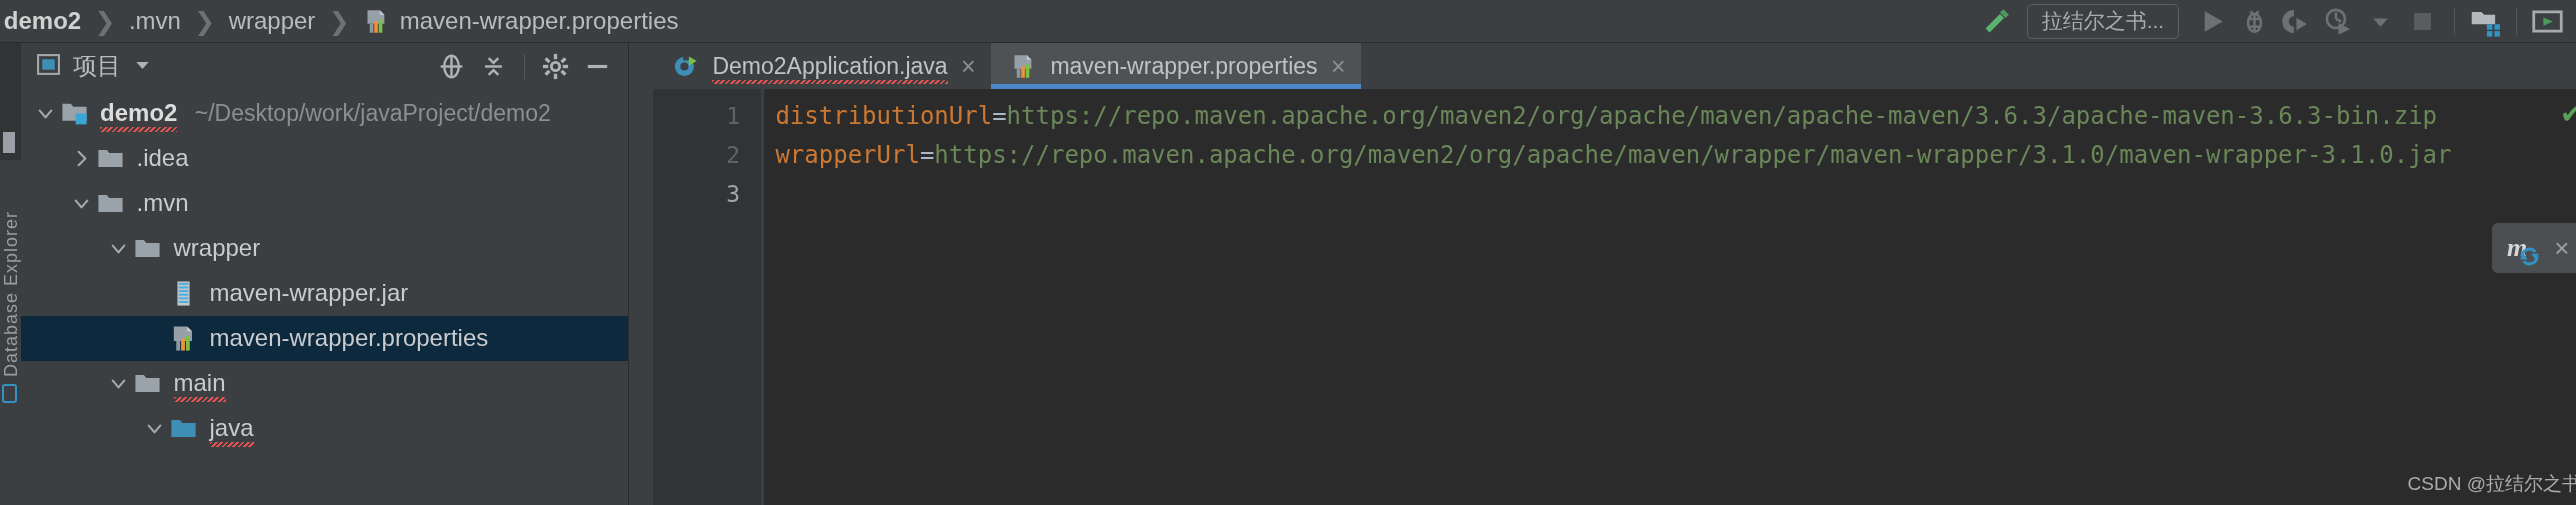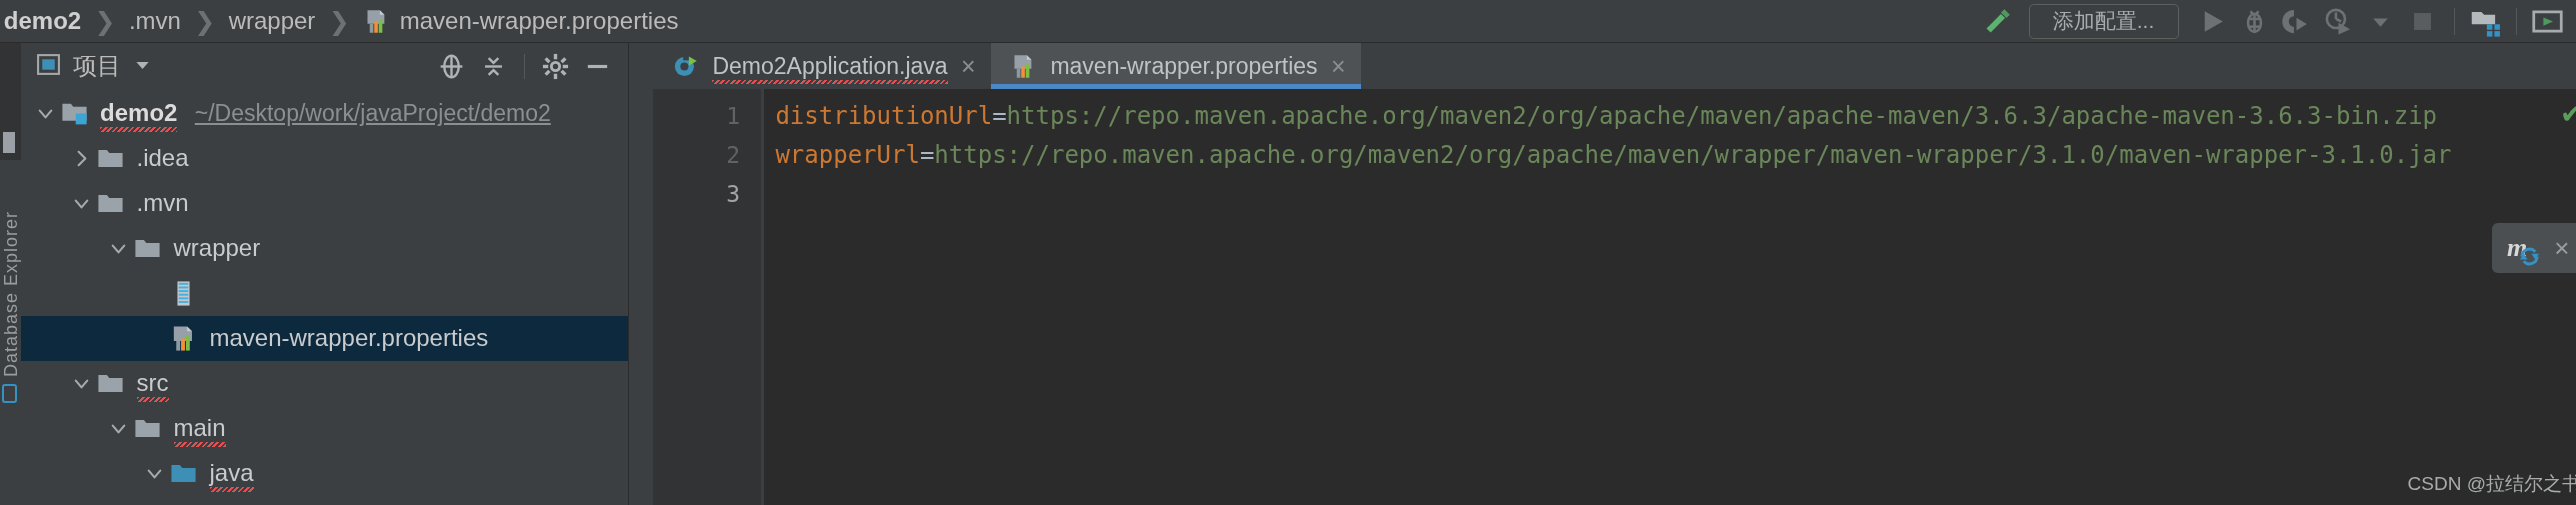--- a/index.html
+++ b/index.html
@@ -89,21 +89,21 @@
     height: 45px; display: flex; align-items: center;
     position: relative; white-space: nowrap;
   }
   .trow.sel { background: #0d293e; }
   .twist {
     width: 29px; display: flex; align-items: center;
     justify-content: center; flex: 0 0 auto;
   }
   .tlabel { color: #c9cbcd; font-size: 24px; position: relative; }
   .tlabel.bold { font-weight: bold; color: #dcdcdc; }
-  .tpath { color: #8c8f91; font-size: 23px; margin-left: 17.3px; text-decoration: underline; }
+  .tpath { color: #8c8f91; font-size: 23px; margin-left: 17.3px; }
   .squig {
     position: absolute; left: 0; bottom: -4.8px; width: 100%; height: 4.8px;
     background-image: repeating-linear-gradient(135deg,
       #e05252 0px, #e05252 1.9px, transparent 1.9px, transparent 3.8px);
   }
   .ticon { flex: 0 0 auto; display: flex; align-items: center; margin-right: 11.5px; }
 
   
   .editor-area {
     position: absolute; left: 653px; top: 43px;
@@ -205,21 +205,21 @@
     <div class="topbar-spacer"></div>
     <div class="run-toolbar">
 
       <div class="tb-icon">
         <svg width="33" height="33" viewBox="0 0 24 24">
           <path d="M17 3 L21 7 L18.5 9.5 L14.5 5.5 Z" fill="#4e9a5e"></path>
           <path d="M14.5 6.5 L17.5 9.5 L7 20 L4 17 Z" fill="#5cb370"></path>
         </svg>
       </div>
 
-      <div class="cfg-btn">添加配置...</div>
+      <div class="cfg-btn">拉结尔之书...</div>
 
       <div class="tb-icon">
         <svg width="31" height="31" viewBox="0 0 24 24">
           <path d="M6 4 L20 12 L6 20 Z" fill="#6e7173"></path>
         </svg>
       </div>
 
       <div class="tb-icon">
         <svg width="31" height="31" viewBox="0 0 24 24">
           <ellipse cx="12" cy="13" rx="5" ry="7" fill="none" stroke="#6e7173" stroke-width="2"></ellipse>
@@ -411,48 +411,36 @@
               <g stroke="#46b0e0" stroke-width="1.6">
                 <line x1="8" y1="4" x2="16" y2="4"></line>
                 <line x1="8" y1="7" x2="16" y2="7"></line>
                 <line x1="8" y1="10" x2="16" y2="10"></line>
                 <line x1="8" y1="13" x2="16" y2="13"></line>
                 <line x1="8" y1="16" x2="16" y2="16"></line>
                 <line x1="8" y1="19" x2="16" y2="19"></line>
               </g>
             </svg>
           </span>
+          <span class="tlabel">maven-wrapper.jar</span>
         </div>
         <div class="trow sel" style="padding-left: 119px;">
           <span class="twist">
             <svg width="23" height="23" viewBox="0 0 24 24"></svg>
           </span>
           <span class="ticon">
             <svg width="29" height="29" viewBox="0 0 24 24">
               <path d="M4 2 L15 2 L19 6 L19 14 L4 14 Z" fill="#97a0a8"></path>
               <path d="M15 2 L19 6 L15 6 Z" fill="#c3cad0"></path>
               <rect x="6" y="14" width="3.2" height="8" fill="#8e989f"></rect>
               <rect x="10" y="12" width="3.2" height="10" fill="#f0903a"></rect>
               <rect x="14" y="10" width="3.2" height="12" fill="#7bc043"></rect>
             </svg>
           </span>
           <span class="tlabel">maven-wrapper.properties</span>
-        </div>
-        <div class="trow" style="padding-left: 46px;">
-          <span class="twist">
-            <svg width="23" height="23" viewBox="0 0 24 24">
-              <path d="M6 9 L12 16 L18 9" fill="none" stroke="#a7aaac" stroke-width="2.2" stroke-linecap="round" stroke-linejoin="round"></path>
-            </svg>
-          </span>
-          <span class="ticon">
-            <svg width="29" height="29" viewBox="0 0 24 24">
-              <path d="M2 5 L9 5 L11 7.5 L22 7.5 L22 19 L2 19 Z" fill="#9aa3aa"></path>
-            </svg>
-          </span>
-          <span class="tlabel">src<span class="squig"></span></span>
         </div>
         <div class="trow" style="padding-left: 83px;">
           <span class="twist">
             <svg width="23" height="23" viewBox="0 0 24 24">
               <path d="M6 9 L12 16 L18 9" fill="none" stroke="#a7aaac" stroke-width="2.2" stroke-linecap="round" stroke-linejoin="round"></path>
             </svg>
           </span>
           <span class="ticon">
             <svg width="29" height="29" viewBox="0 0 24 24">
               <path d="M2 5 L9 5 L11 7.5 L22 7.5 L22 19 L2 19 Z" fill="#9aa3aa"></path>

